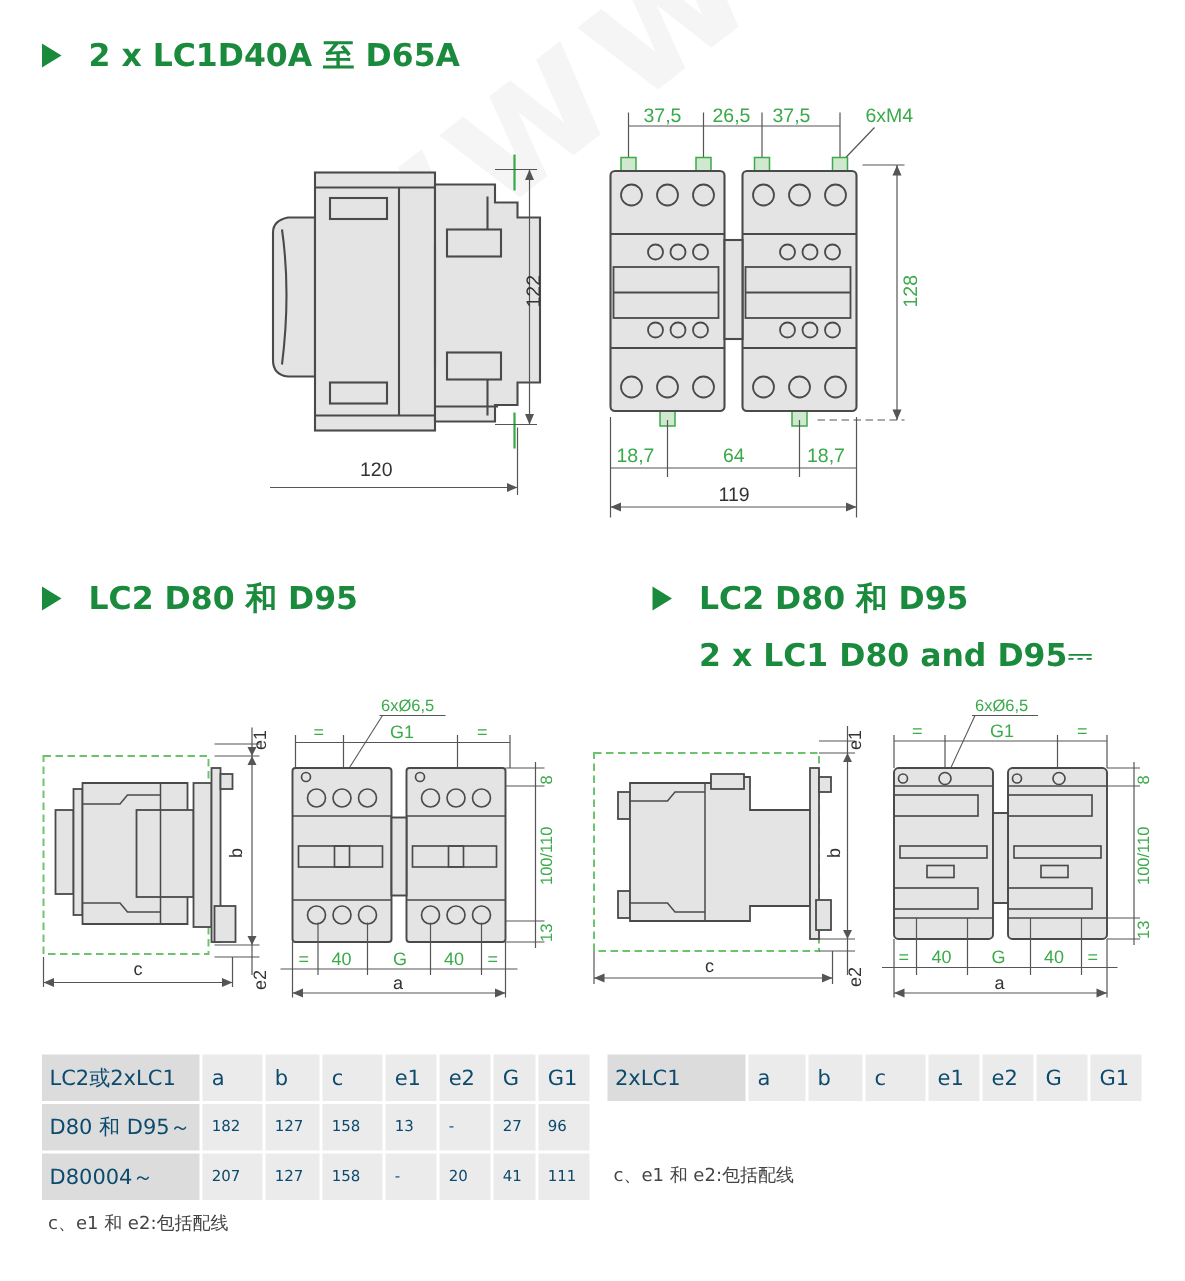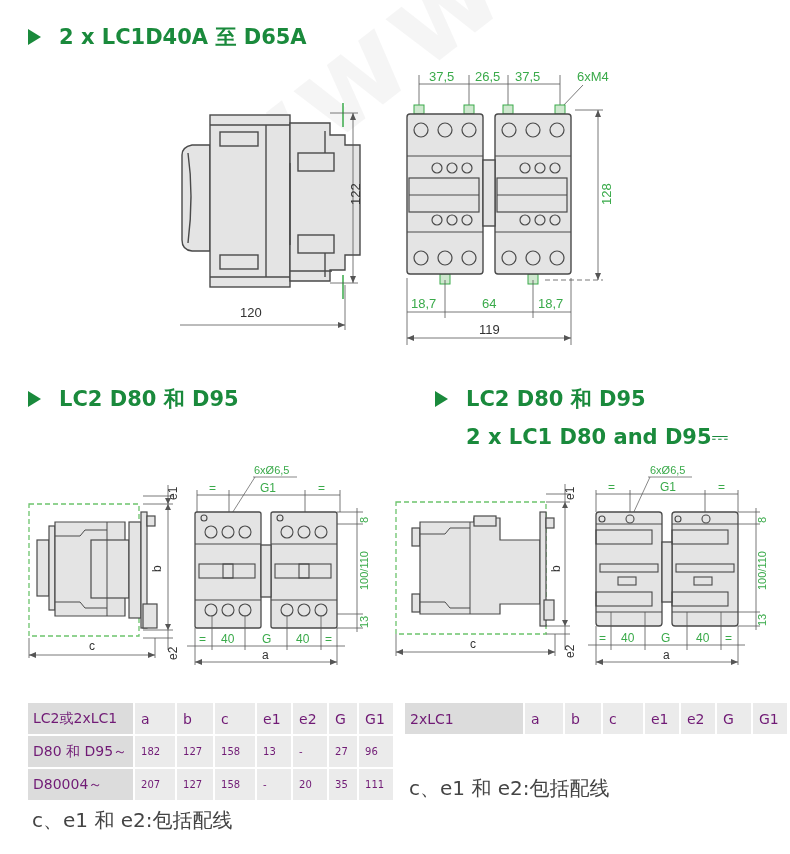--- a/index.html
+++ b/index.html
@@ -6,25 +6,25 @@
   html, body { width: 790px; height: 854px; background: #ffffff; overflow: hidden; }
   body { position: relative; font-family: "DejaVu Sans", sans-serif; color: #333; }
 
   .heading { position: absolute; color: #1a8a3c; font-weight: bold; font-size: 21px; line-height: 38px; white-space: nowrap; font-family: "DejaVu Sans", sans-serif; }
   .heading .tri { display: inline-block; width: 0; height: 0; border-top: 8px solid transparent; border-bottom: 8px solid transparent; border-left: 13px solid #1a8a3c; margin-right: 18px; vertical-align: -1px; }
   .heading .indent { display: inline-block; width: 31px; }
 
   svg.draw { position: absolute; overflow: visible; }
   svg text { font-family: "Liberation Sans", sans-serif; }
 
-  table.dim { position: absolute; border-collapse: separate; border-spacing: 2px; font-family: "DejaVu Sans", sans-serif; font-size: 14px; color: #701a75; }
+  table.dim { position: absolute; border-collapse: separate; border-spacing: 2px; font-family: "DejaVu Sans", sans-serif; font-size: 14px; color: #0c4a6e; }
   table.dim td { background: #ebebeb; padding: 0 6px; height: 31px; white-space: nowrap; vertical-align: middle; }
   table.dim td.head { background: #dcdcdc; padding-left: 5px; }
   table.dim td.num { font-size: 10px; }
-  .note { position: absolute; font-family: "DejaVu Sans", sans-serif; font-size: 20px; color: #444; white-space: nowrap; }
+  .note { position: absolute; font-family: "DejaVu Sans", sans-serif; font-size: 12px; color: #444; white-space: nowrap; }
 
   .watermark { position: absolute; left: 170px; top: 130px; font-family: "DejaVu Sans", sans-serif; font-size: 120px; font-weight: bold; color: rgba(180,180,180,0.13); transform: rotate(-38deg); transform-origin: left top; white-space: nowrap; pointer-events: none; letter-spacing: 6px; }
 </style>
 </head>
 <body>
 
 <div class="watermark">www.ehsy.com</div>
 
 <div class="heading" style="left:28px; top:18px;">
   <span class="tri"></span><span>2 x LC1D40A 至 D65A</span>
@@ -412,31 +412,31 @@
     <td class="num">27</td>
     <td class="num">96</td>
   </tr>
   <tr>
     <td class="head">D80004～</td>
     <td class="num">207</td>
     <td class="num">127</td>
     <td class="num">158</td>
     <td class="num">-</td>
     <td class="num">20</td>
-    <td class="num">35</td>
+    <td class="num">41</td>
     <td class="num">111</td>
   </tr>
 </tbody>
   </table>
 <div class="note" style="left:32px; top:807px;">c、e1 和 e2:包括配线</div>
 
 <table class="dim" style="left:403px; top:701px;">
   <tbody>
       <tr>
-    <td class="head" style="width:118px;">2xLC1</td>
+    <td class="head" style="width:92px;">2xLC1</td>
     <td style="width:38px;">a</td>
     <td style="width:36px;">b</td>
     <td style="width:40px;">c</td>
     <td style="width:34px;">e1</td>
     <td style="width:34px;">e2</td>
     <td style="width:34px;">G</td>
     <td style="width:34px;">G1</td>
   </tr>
 </tbody>
   </table>

